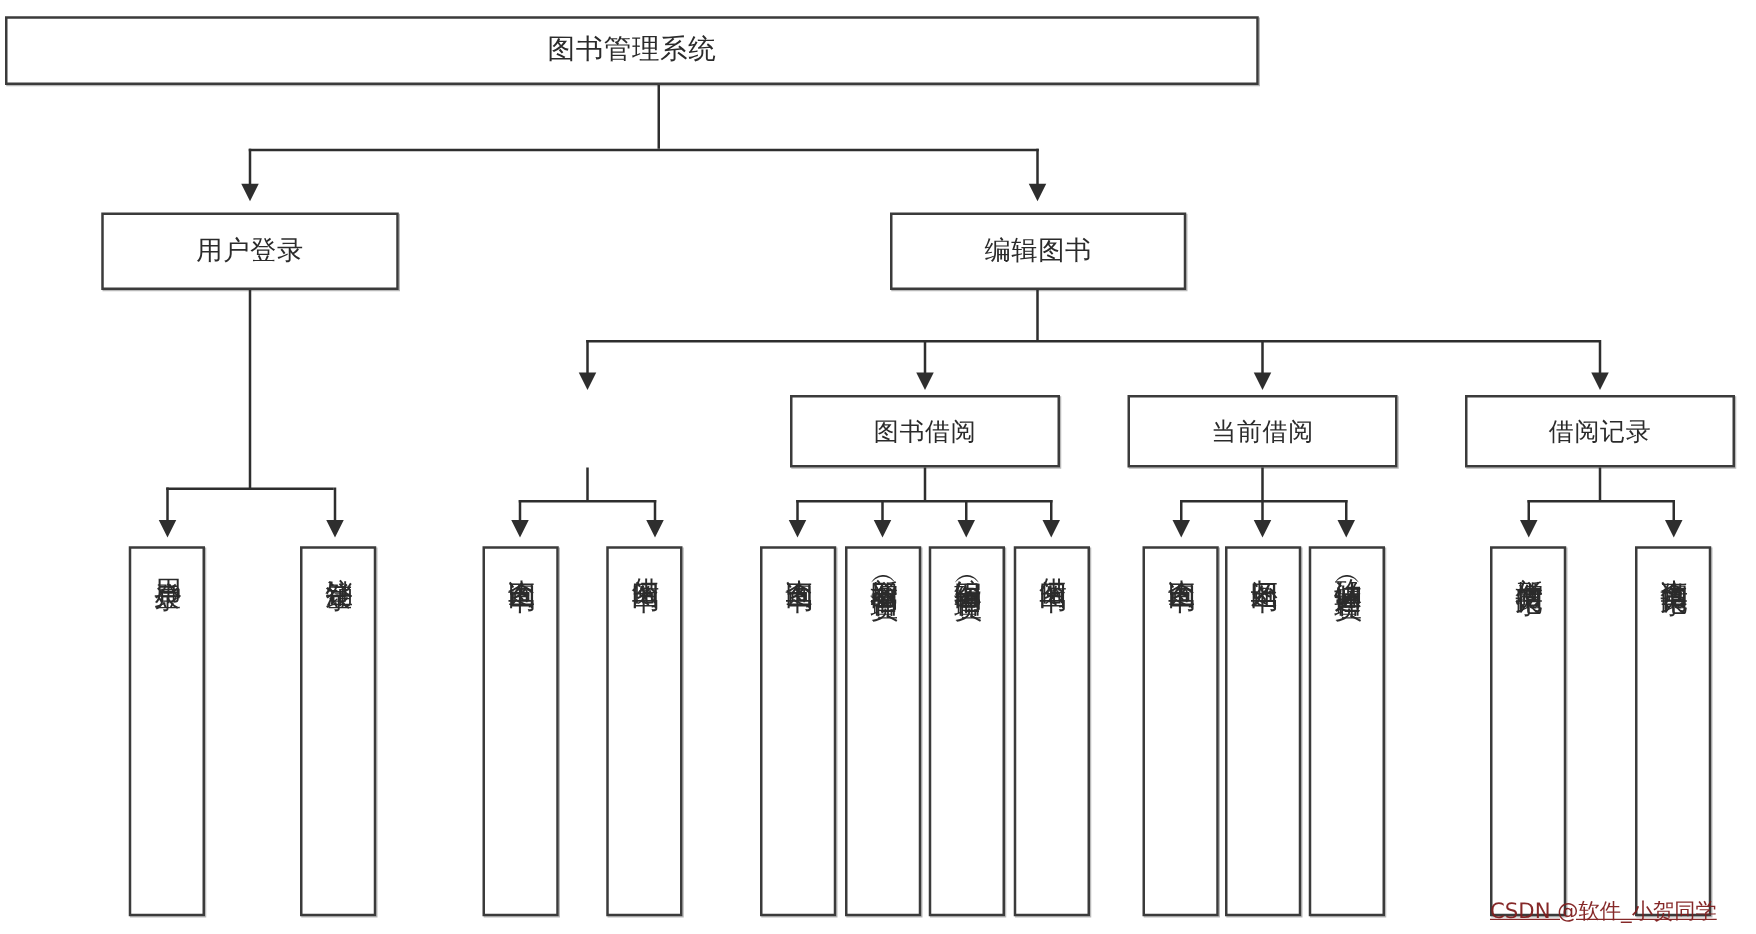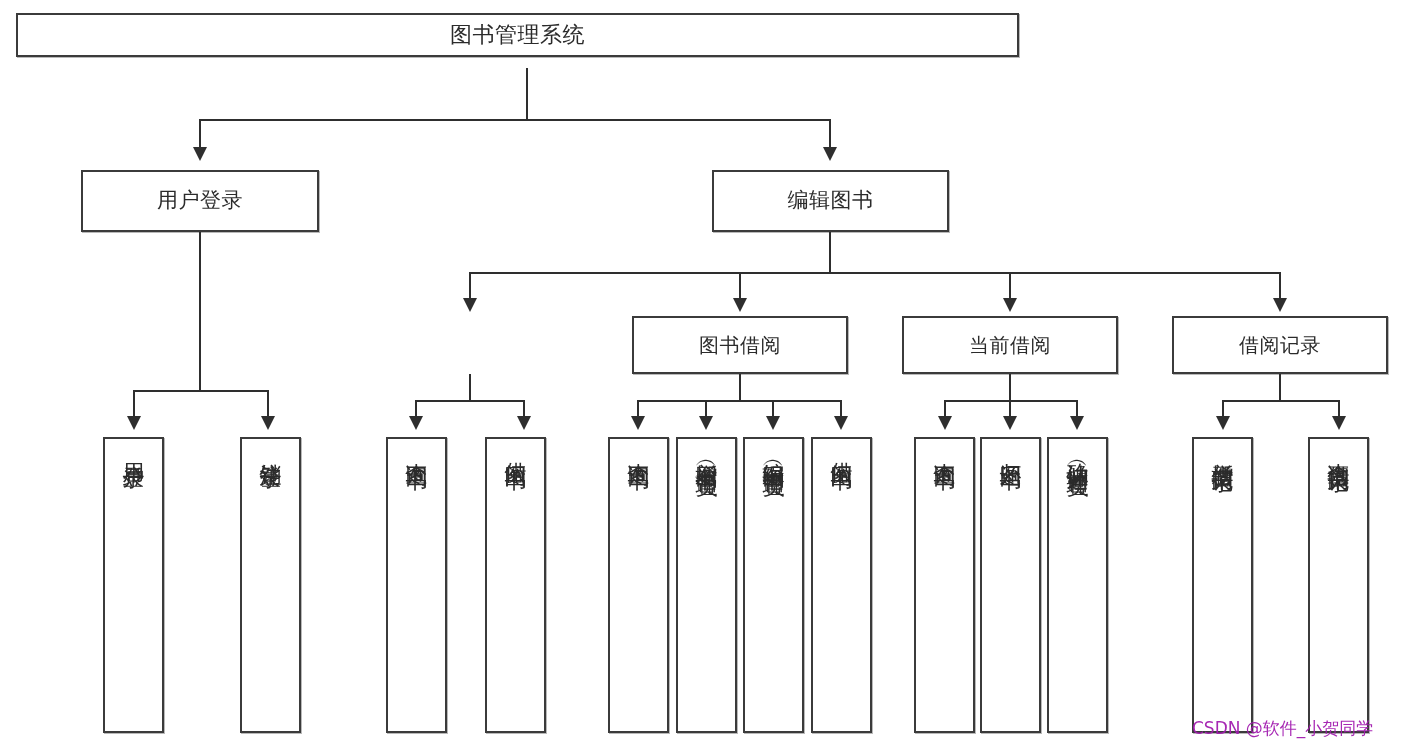--- a/index.html
+++ b/index.html
@@ -70,33 +70,34 @@
     width: 0;
     height: 0;
     border-left: 7px solid transparent;
     border-right: 7px solid transparent;
     border-top: 14px solid #2e2e2e;
   }
 
   
   #watermark {
     position: absolute;
-    color: #a21caf;
+    color: #7f1d1d;
     font-size: 17px;
     white-space: nowrap;
     opacity: 0.95;
     pointer-events: none;
+    text-decoration: underline;
   }
 </style>
 </head>
 <body>
 
 <div id="diagram-root">
 
-  <div class="node root" style="left:16px; top:13px; width:1003px; height:44px;">
+  <div class="node root" style="left:4px; top:13px; width:1003px; height:55px;">
     <span class="node-label">图书管理系统</span>
   </div>
 
   <div class="ln v" style="left:526px; top:68px; height:51px;"></div>
 
   <div class="ln h" style="left:199px; top:119px; width:632px;"></div>
 
   <div class="ln v" style="left:199px; top:119px; height:30px;"></div>
   <div class="arrow" style="left:193px; top:147px;"></div>
   <div class="ln v" style="left:829px; top:119px; height:30px;"></div>

